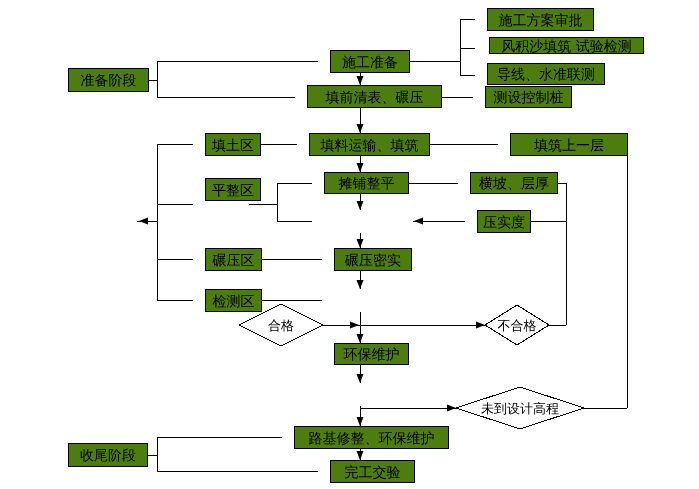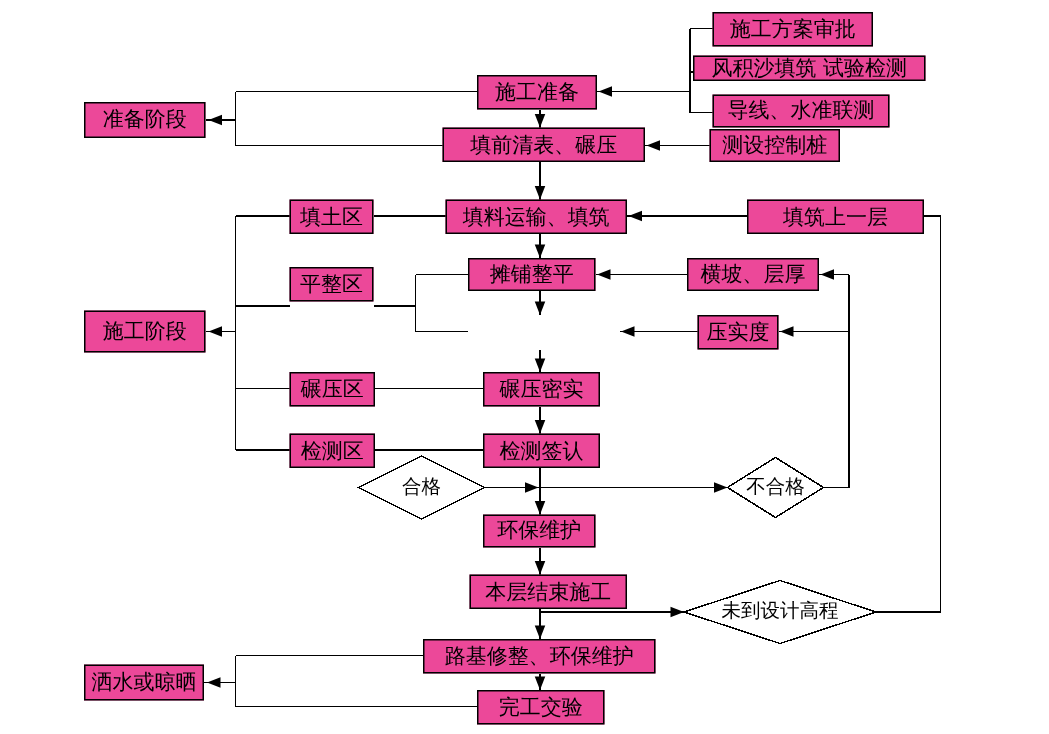--- a/index.html
+++ b/index.html
@@ -3,23 +3,23 @@
 <meta charset="utf-8">
 <style>
   html,body{margin:0;padding:0;background:#ffffff;}
   #canvas{
     position:relative;width:699px;height:489px;background:#ffffff;
     font-family:"DejaVu Sans","Liberation Sans",sans-serif;color:#000;
     overflow:hidden;
   }
   #wires{position:absolute;left:0;top:0;width:699px;height:489px;}
   .box{
-    position:absolute;border:1px solid #000;background:#ec4899;
+    position:absolute;border:1px solid #000;background:#4d7c0f;
     display:flex;align-items:center;justify-content:center;
-    font-size:14px;line-height:1;white-space:nowrap;box-sizing:border-box;
+    font-size:14px;line-height:1;white-space:nowrap;box-sizing:border-box;margin-left:12px;
   }
   .dlabel{
     position:absolute;font-size:13px;line-height:1;text-align:center;
     white-space:nowrap;transform:translate(-50%,-50%);
   }
 </style>
 </head>
 <body>
 
 <div id="canvas">
@@ -114,41 +114,38 @@
       <polygon points="414,221 423,217.5 423,224.5"></polygon>
       <polygon points="520,221 529,217.5 529,224.5"></polygon>
 
       <polygon points="359,325 350,321.5 350,328.5"></polygon>
       <polygon points="485,325 476,321.5 476,328.5"></polygon>
       <polygon points="456,408 447,404.5 447,411.5"></polygon>
     </g>
   </svg>
 
   <div class="box" style="left:56px;top:68px;width:81px;height:24px">准备阶段</div>
-  <div class="box" style="left:56px;top:207px;width:81px;height:28px">施工阶段</div>
-  <div class="box" style="left:56px;top:443px;width:80px;height:24px">洒水或晾晒</div>
+  <div class="box" style="left:56px;top:443px;width:80px;height:24px">收尾阶段</div>
 
   <div class="box" style="left:193px;top:133px;width:56px;height:23px">填土区</div>
   <div class="box" style="left:193px;top:178px;width:56px;height:23px">平整区</div>
   <div class="box" style="left:193px;top:248px;width:57px;height:23px">碾压区</div>
   <div class="box" style="left:193px;top:289px;width:57px;height:23px">检测区</div>
 
   <div class="box" style="left:318px;top:50px;width:80px;height:23px">施工准备</div>
   <div class="box" style="left:295px;top:85px;width:135px;height:23px">填前清表、碾压</div>
   <div class="box" style="left:297px;top:133px;width:121px;height:23px">填料运输、填筑</div>
   <div class="box" style="left:312px;top:172px;width:85px;height:22px">摊铺整平</div>
   <div class="box" style="left:322px;top:248px;width:78px;height:23px">碾压密实</div>
-  <div class="box" style="left:322px;top:289px;width:78px;height:23px">检测签认</div>
   <div class="box" style="left:322px;top:343px;width:75px;height:22px">环保维护</div>
-  <div class="box" style="left:313px;top:383px;width:105px;height:23px">本层结束施工</div>
   <div class="box" style="left:282px;top:426px;width:155px;height:23px">路基修整、环保维护</div>
   <div class="box" style="left:318px;top:460px;width:85px;height:23px">完工交验</div>
 
   <div class="box" style="left:475px;top:8px;width:107px;height:23px">施工方案审批</div>
-  <div class="box" style="left:462px;top:37px;width:155px;height:17px">风积沙填筑 试验检测</div>
+  <div class="box" style="left:477px;top:37px;width:155px;height:17px">风积沙填筑 试验检测</div>
   <div class="box" style="left:475px;top:63px;width:118px;height:22px">导线、水准联测</div>
   <div class="box" style="left:473px;top:86px;width:87px;height:22px">测设控制桩</div>
   <div class="box" style="left:498px;top:133px;width:118px;height:23px">填筑上一层</div>
   <div class="box" style="left:458px;top:172px;width:88px;height:22px">横坡、层厚</div>
   <div class="box" style="left:465px;top:210px;width:54px;height:23px">压实度</div>
 
   <div class="dlabel" style="left:281px;top:325px">合格</div>
   <div class="dlabel" style="left:517px;top:325px">不合格</div>
   <div class="dlabel" style="left:520px;top:408px">未到设计高程</div>
 

